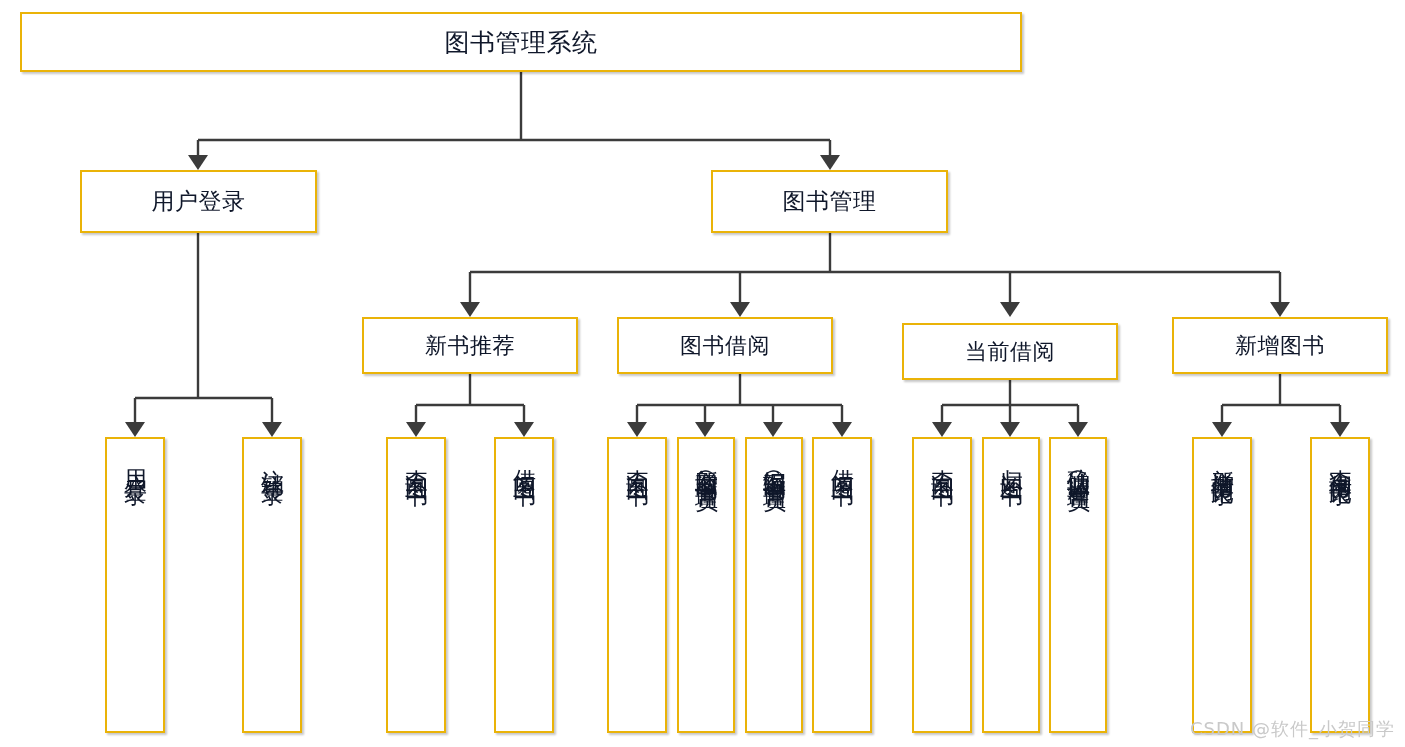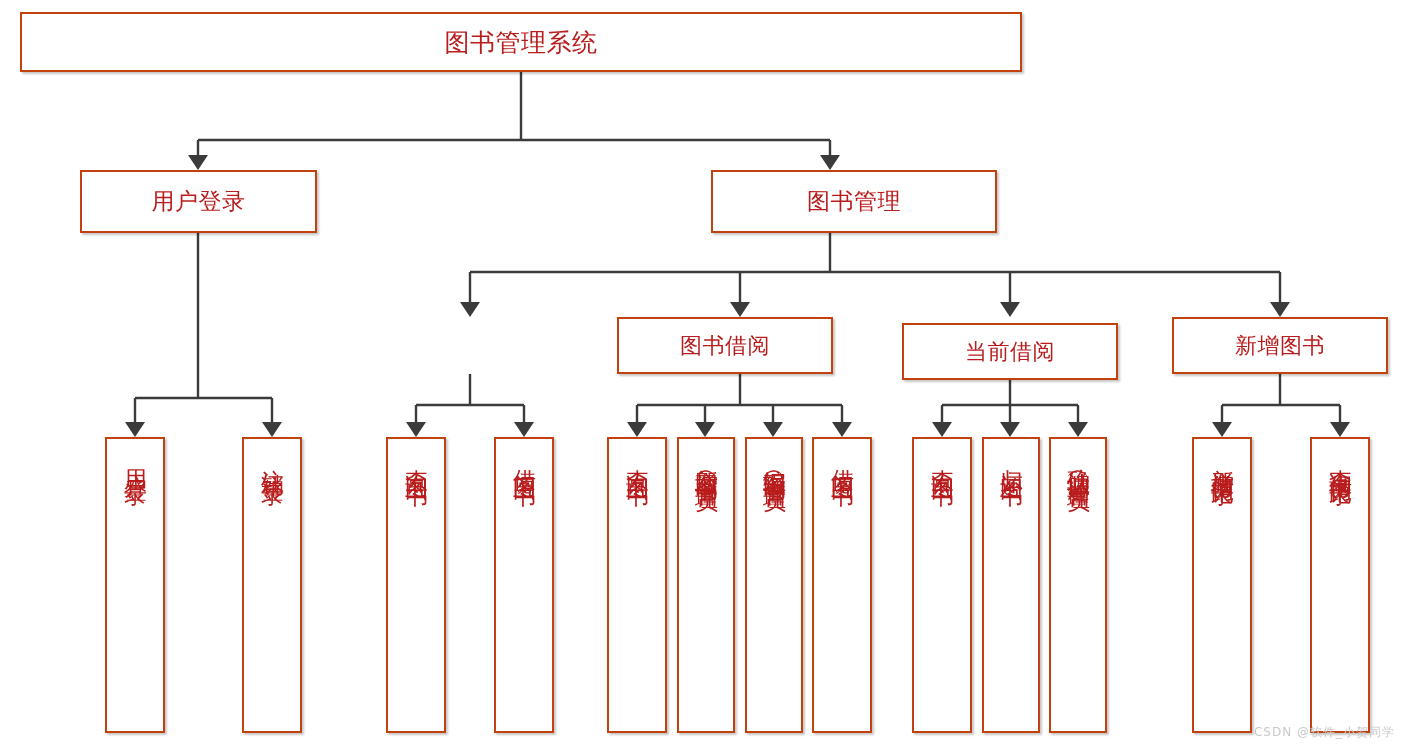--- a/index.html
+++ b/index.html
@@ -11,26 +11,26 @@
     overflow:hidden;
     position:relative;
   }
   #diagram{position:absolute;left:0;top:0;width:1405px;height:747px;}
 
   
   .node{
     position:absolute;
     box-sizing:border-box;
     background:#ffffff;
-    border:2px solid #c2410c;
+    border:2px solid #eab308;
     box-shadow:2px 2px 2px rgba(0,0,0,0.22);
     display:flex;
     align-items:center;
     justify-content:center;
-    color:#b91c1c;
+    color:#0f172a;
     letter-spacing:0.5px;
   }
   .node .lbl{
     display:block;
     white-space:nowrap;
     line-height:1.0;
   }
 
   
   .root{font-size:25px;}
@@ -57,21 +57,21 @@
 
   
   #wires{position:absolute;left:0;top:0;width:1405px;height:747px;pointer-events:none;}
   #wires line,#wires path{stroke:#3b3b3b;stroke-width:2.4;fill:none;}
   #wires polygon{fill:#3b3b3b;}
 
   
   .watermark{
     position:absolute;
     right:10px;bottom:6px;
-    font-size:12px;
+    font-size:18px;
     color:#c9c9c9;
     letter-spacing:1px;
     white-space:nowrap;
     user-select:none;
   }
 </style>
 </head>
 <body>
 
 <div id="diagram">
@@ -143,24 +143,27 @@
   </svg>
 
   <div class="node root" style="left:20px;top:12px;width:1002px;height:60px;">
     <span class="lbl">图书管理系统</span>
   </div>
 
   <div class="node lvl2" style="left:80px;top:170px;width:237px;height:63px;">
     <span class="lbl">用户登录</span>
   </div>
 
-  <div class="node lvl2" style="left:711px;top:170px;width:286px;height:63px;">
+  <div class="node lvl2" style="left:711px;top:170px;width:237px;height:63px;">
     <span class="lbl">图书管理</span>
   </div>
 
+  <div class="node lvl3" style="left:362px;top:317px;width:216px;height:57px;">
+    <span class="lbl">新书推荐</span>
+  </div>
 
   <div class="node lvl3" style="left:617px;top:317px;width:216px;height:57px;">
     <span class="lbl">图书借阅</span>
   </div>
 
   <div class="node lvl3" style="left:902px;top:323px;width:216px;height:57px;">
     <span class="lbl">当前借阅</span>
   </div>
 
   <div class="node lvl3" style="left:1172px;top:317px;width:216px;height:57px;">

